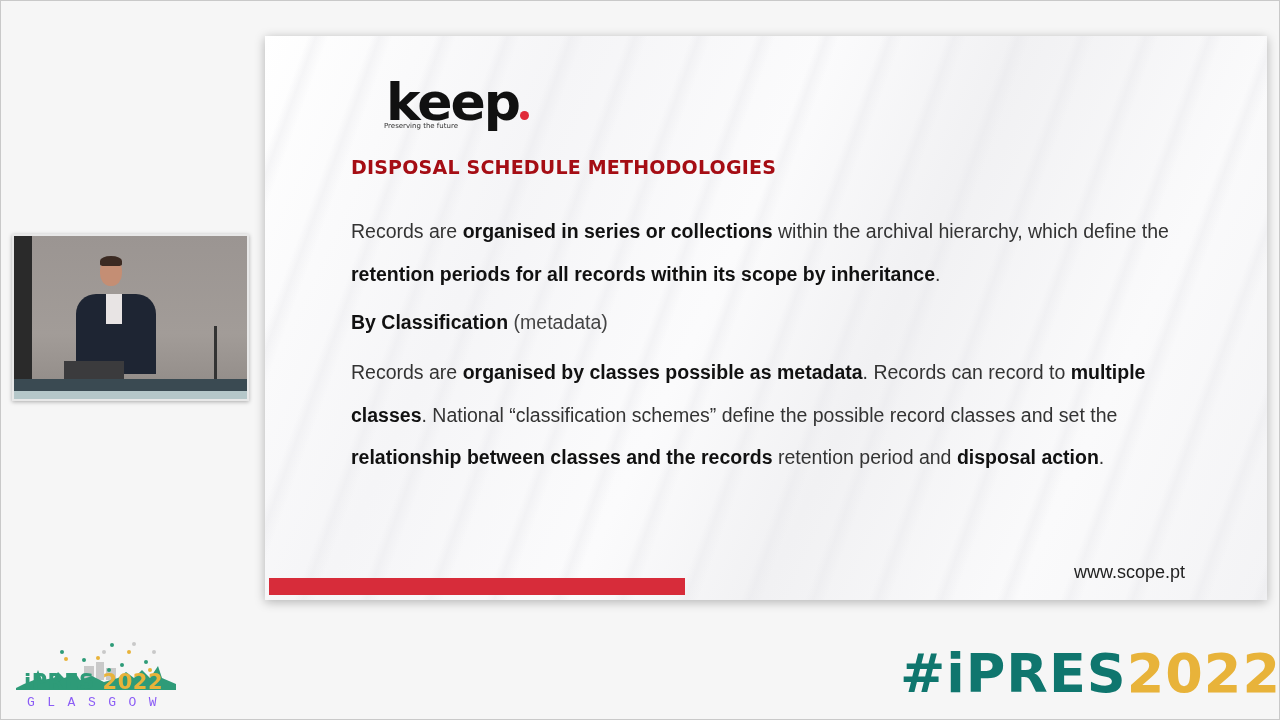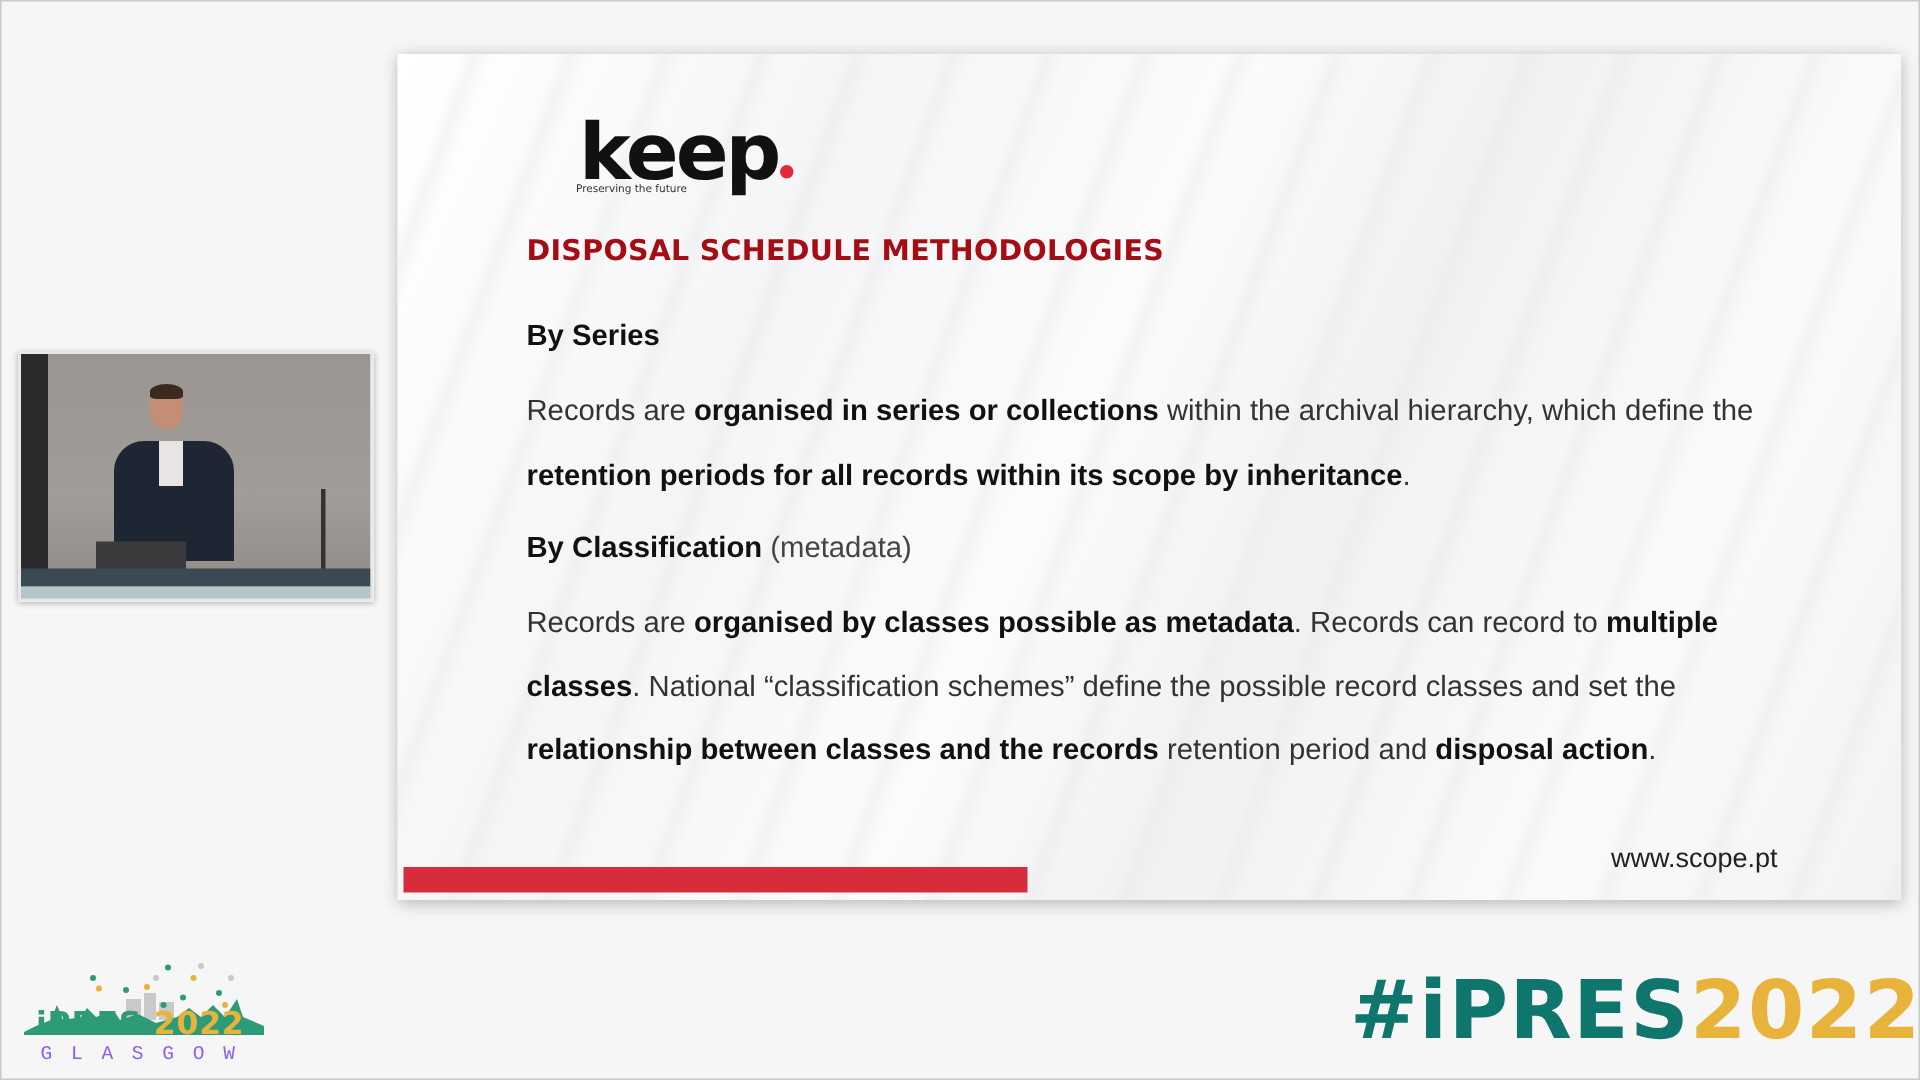--- a/index.html
+++ b/index.html
@@ -104,23 +104,20 @@
 
 <div class="slide">
   <div class="logo">
     <div><span class="logo-word">keep</span><span class="logo-dot"></span></div>
     <div class="logo-tag">Preserving the future</div>
   </div>
 
   <div class="title">DISPOSAL SCHEDULE METHODOLOGIES</div>
 
   <div class="body">
-    <div class="heading">
-      <span>By Series</span>
-    </div>
     <p class="para"><span>Records are </span><b>organised in series or collections</b><span> within the archival hierarchy, which define the </span><b>retention periods for all records within its scope by inheritance</b><span>.</span></p>
 
     <div class="heading">
       <span>By Classification</span>
       <span class="paren">(metadata)</span>
     </div>
     <p class="para"><span>Records are </span><b>organised by classes possible as metadata</b><span>. Records can record to </span><b>multiple classes</b><span>. National “classification schemes” define the possible record classes and set the </span><b>relationship between classes and the records</b><span> retention period and </span><b>disposal action</b><span>.</span></p>
   </div>
 
   <div class="bar"></div>

